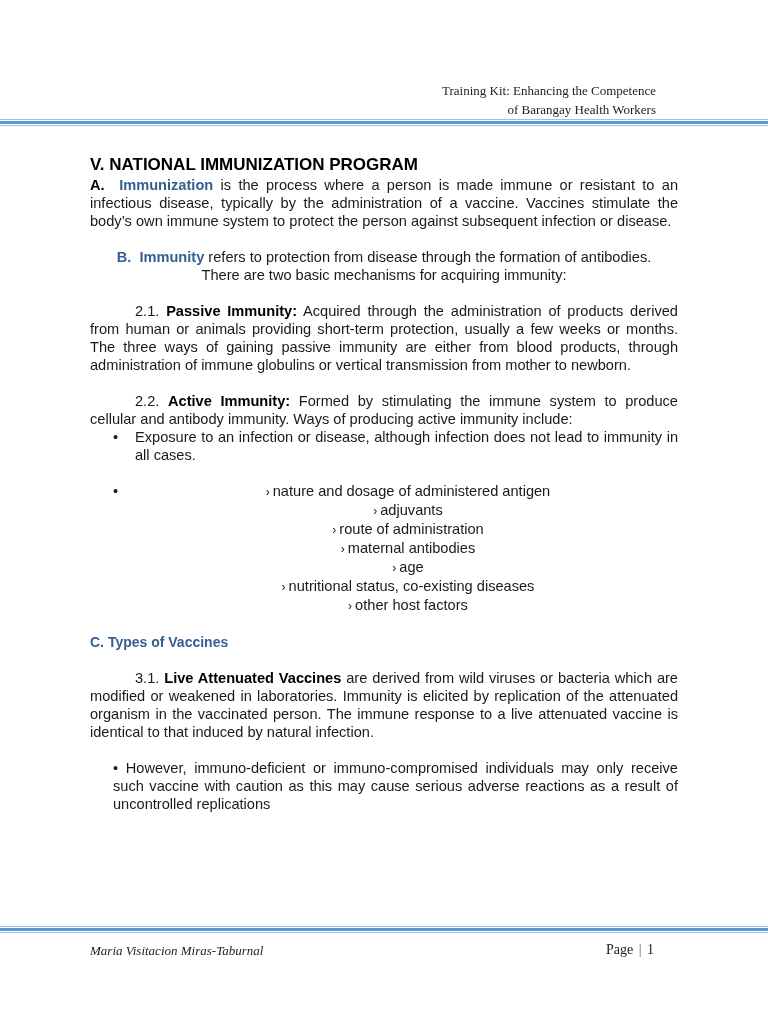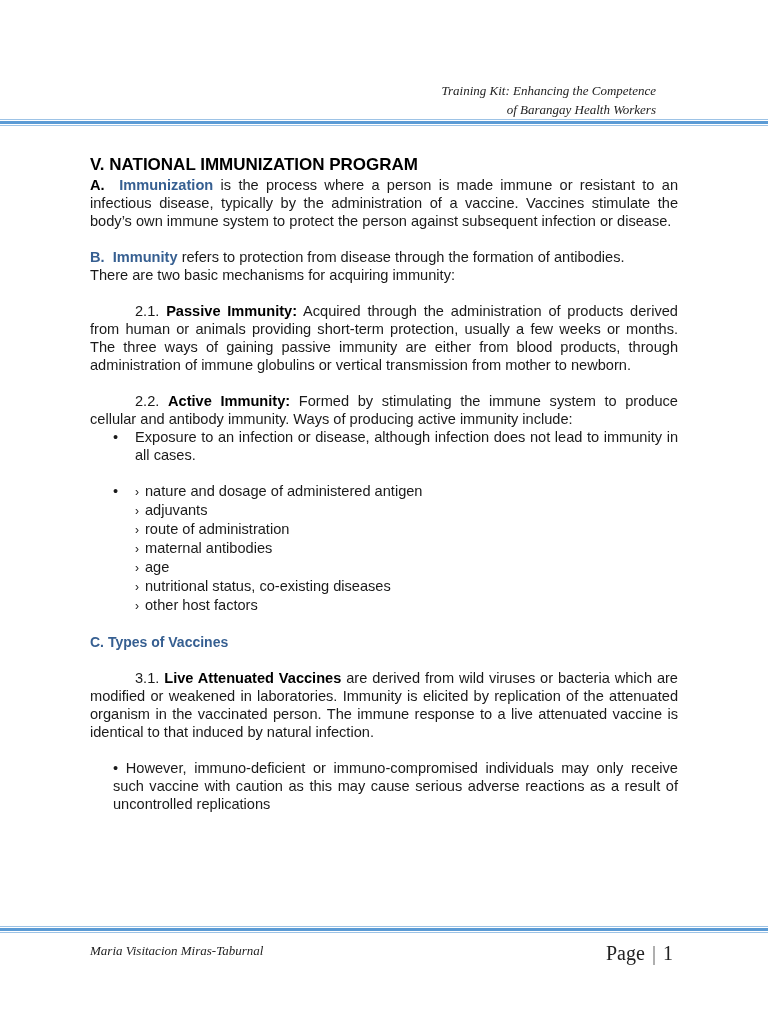--- a/index.html
+++ b/index.html
@@ -21,21 +21,20 @@
       background: #ffffff;
     }
 
     
     .running-header {
       position: absolute;
       top: 81px;
       right: 112px;
       text-align: right;
       font-family: "Liberation Serif", "DejaVu Serif", serif;
-      font-style: italic;
       font-size: 13px;
       line-height: 19px;
       color: #222;
     }
     .rule {
       position: absolute;
       left: 0;
       width: 768px;
       height: 7px;
     }
@@ -71,21 +70,21 @@
       color: #000;
     }
     p.justify {
       text-align: justify;
     }
     .blue {
       color: #365f91;
       font-weight: bold;
     }
     .bold { font-weight: bold; color: #000; }
-    .section { margin-bottom: 18px; }
+    .section { margin-bottom: 18px; text-align: center; }
     .indent-first { text-indent: 45px; }
 
     .bullet-item {
       position: relative;
       padding-left: 45px;
       text-align: justify;
     }
     .bullet-item .bullet {
       position: absolute;
       left: 23px;
@@ -122,21 +121,21 @@
       font-family: "Liberation Serif", "DejaVu Serif", serif;
       font-style: italic;
       font-size: 13px;
       color: #222;
     }
     .footer-page {
       position: absolute;
       top: 942px;
       left: 606px;
       font-family: "Liberation Serif", "DejaVu Serif", serif;
-      font-size: 20px;
+      font-size: 14px;
       color: #222;
     }
     .footer-page .sep { color: #666; padding: 0 2px; }
   </style>
 </head>
 <body>
 
 <div class="page">
 
   <div class="running-header">

